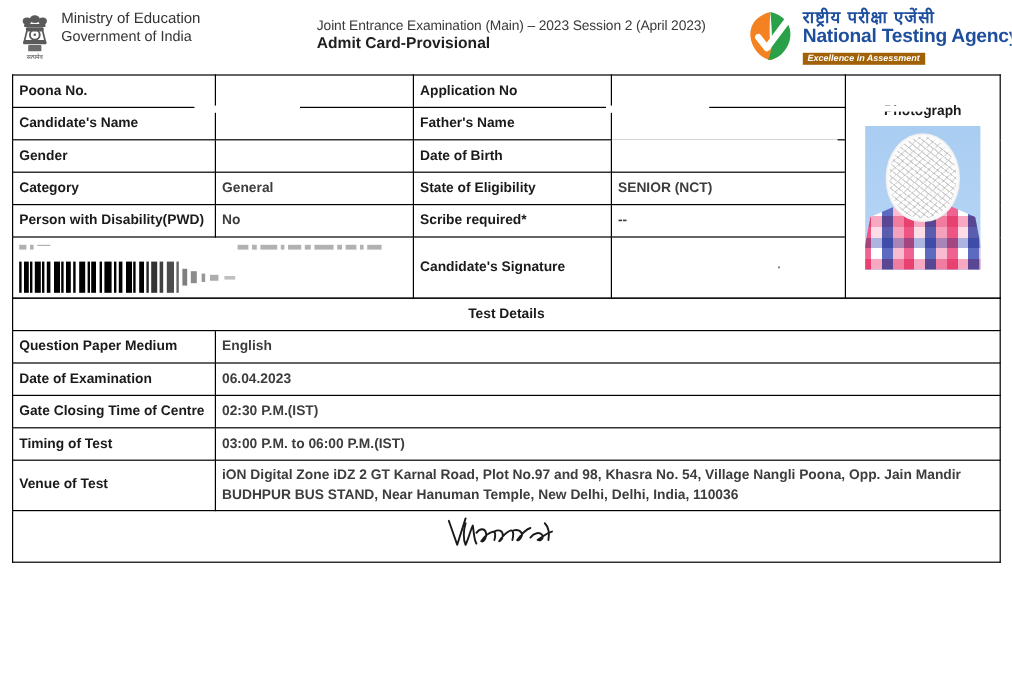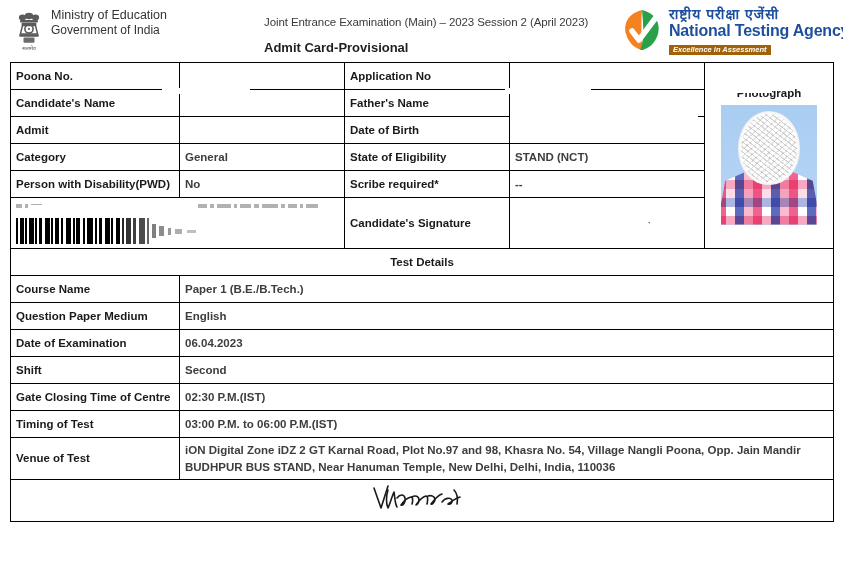--- a/index.html
+++ b/index.html
@@ -56,21 +56,21 @@
   }
   .exam-title {
     font-size: 11.5px;
     color: #3a3a3a;
     letter-spacing: -0.1px;
   }
   .card-title {
     font-size: 13px;
     font-weight: bold;
     color: #1f1f1f;
-    margin-top: 12px;
+    margin-top: 0;
   }
 
   .hdr-right {
     width: 218px;
     flex: 0 0 auto;
     display: flex;
     align-items: flex-start;
     gap: 4px;
     padding-top: 1px;
   }
@@ -333,30 +333,30 @@
           </div>
         </td>
       </tr>
       <tr>
         <td class="lbl">Candidate's Name</td>
         <td class="val"></td>
         <td class="lbl">Father's Name</td>
         <td class="val"></td>
       </tr>
       <tr>
-        <td class="lbl">Admit</td>
+        <td class="lbl">Gender</td>
         <td class="val"></td>
         <td class="lbl">Date of Birth</td>
         <td class="val"></td>
       </tr>
       <tr>
         <td class="lbl">Category</td>
         <td class="val">General</td>
         <td class="lbl">State of Eligibility</td>
-        <td class="val">STAND (NCT)</td>
+        <td class="val">SENIOR (NCT)</td>
       </tr>
       <tr>
         <td class="lbl">Person with Disability(PWD)</td>
         <td class="val">No</td>
         <td class="lbl">Scribe required*</td>
         <td class="val">--</td>
       </tr>
       <tr>
         <td class="barcode-cell" colspan="2">
           <div class="bc-faint">
@@ -449,34 +449,26 @@
   <table class="card" style="margin-top:-1px">
     <colgroup>
       <col style="width:169px">
       <col style="width:654px">
     </colgroup>
     <tbody>
       <tr>
         <td class="section-head" colspan="2">Test Details</td>
       </tr>
       <tr>
-        <td class="lbl">Course Name</td>
-        <td class="val">Paper 1 (B.E./B.Tech.)</td>
-      </tr>
-      <tr>
         <td class="lbl">Question Paper Medium</td>
         <td class="val">English</td>
       </tr>
       <tr>
         <td class="lbl">Date of Examination</td>
         <td class="val">06.04.2023</td>
-      </tr>
-      <tr>
-        <td class="lbl">Shift</td>
-        <td class="val">Second</td>
       </tr>
       <tr>
         <td class="lbl">Gate Closing Time of Centre</td>
         <td class="val">02:30 P.M.(IST)</td>
       </tr>
       <tr>
         <td class="lbl">Timing of Test</td>
         <td class="val">03:00 P.M. to 06:00 P.M.(IST)</td>
       </tr>
       <tr>

